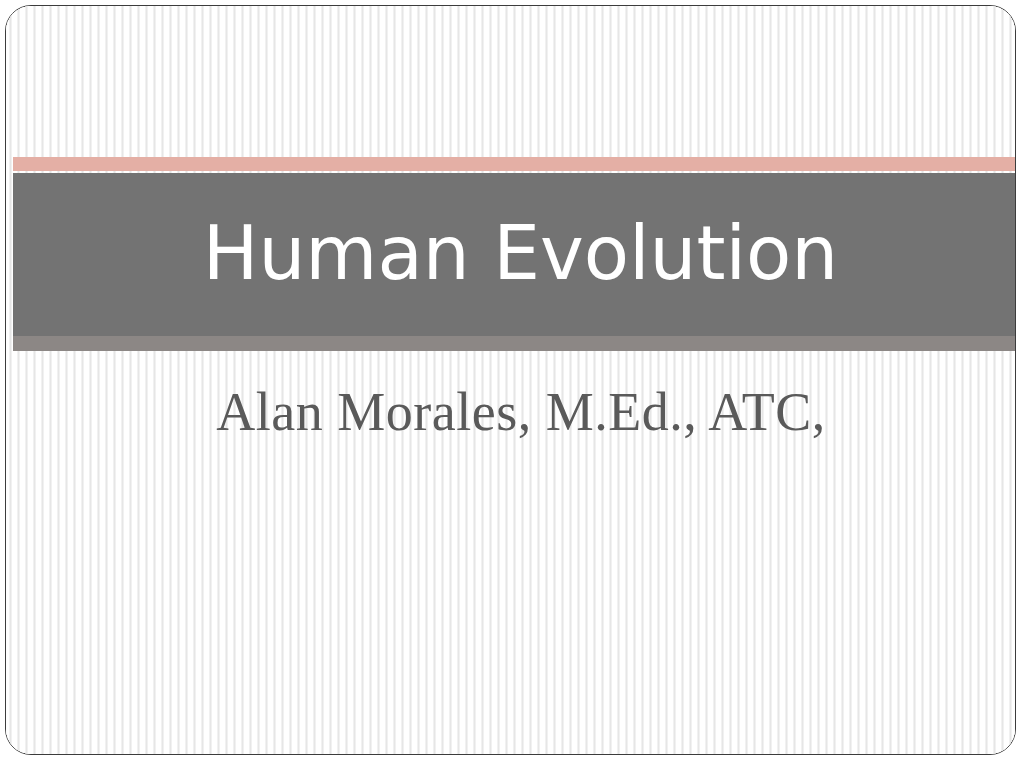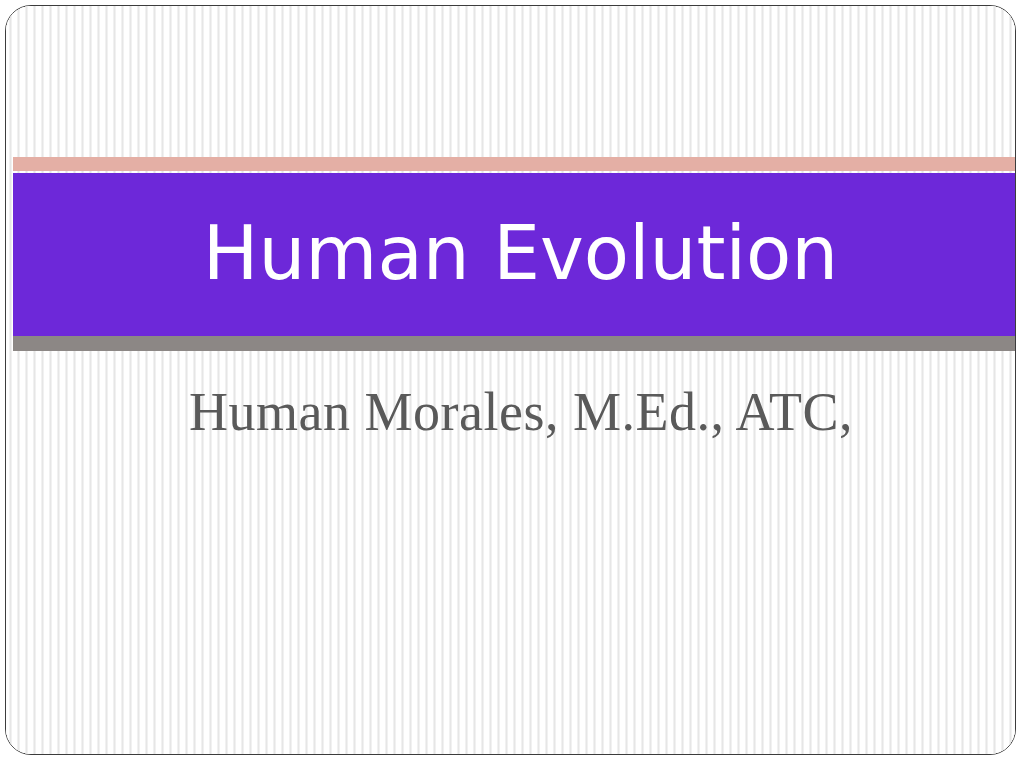--- a/index.html
+++ b/index.html
@@ -65,21 +65,21 @@
     background: #e4afa5;
   }
 
   
   .title-band {
     position: absolute;
     left: 7px;
     top: 167px;
     width: 1007px;
     height: 163px;
-    background: #6d28d9;
+    background: #737373;
     display: flex;
     align-items: center;
     justify-content: center;
   }
 
   .title-text {
     font-family: "DejaVu Sans", sans-serif;
     font-size: 74px;
     font-weight: 400;
     color: #ffffff;
@@ -131,18 +131,18 @@
 
     <div class="accent-rule"></div>
 
     <div class="title-band">
       <div class="title-text">Human Evolution</div>
     </div>
 
     <div class="gray-rule"></div>
 
     <div class="subtitle-block">
-      <div class="subtitle-text">Human Morales, M.Ed., ATC,</div>
+      <div class="subtitle-text">Alan Morales, M.Ed., ATC,</div>
     </div>
 
   </div>
 
 </div>
 
 </body></html>

